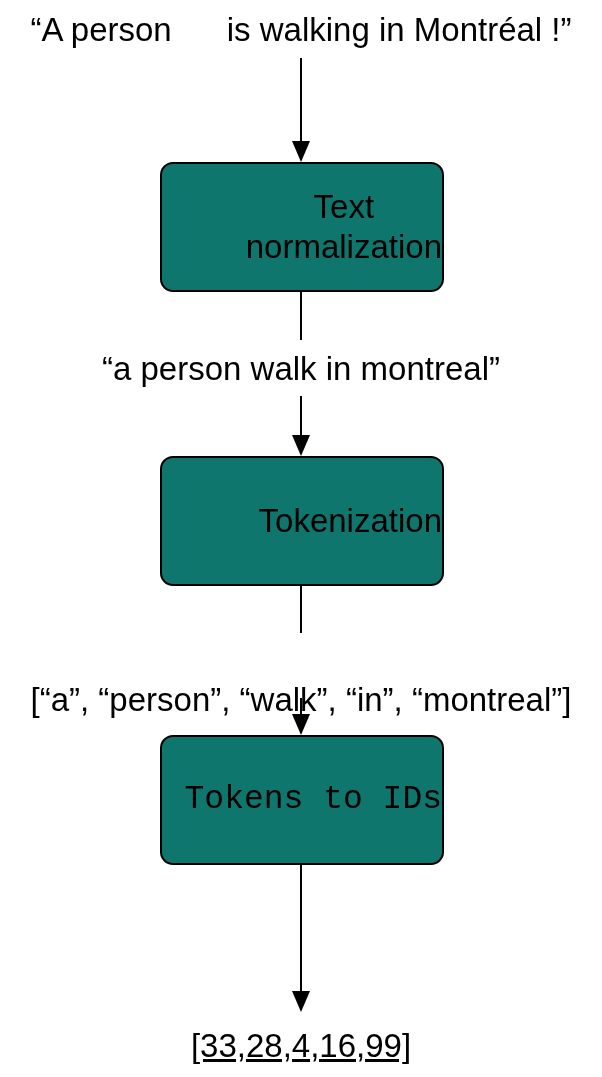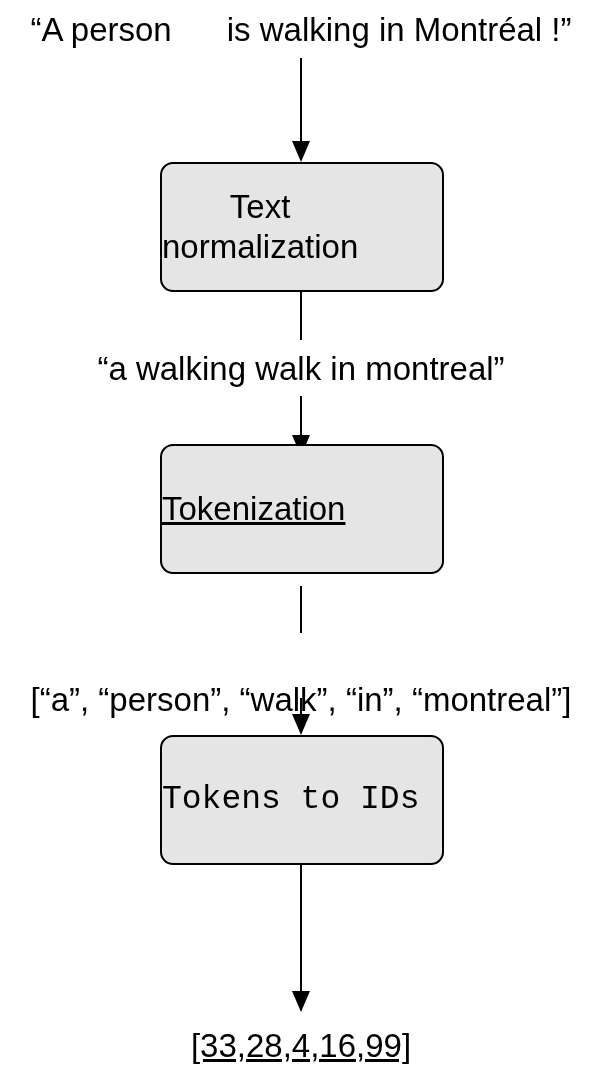--- a/index.html
+++ b/index.html
@@ -27,24 +27,24 @@
     color: #000000;
   }
   .stage-box {
     position: absolute;
     left: 160px;
     width: 284px;
     height: 130px;
     box-sizing: border-box;
     border: 2.5px solid #000000;
     border-radius: 13px;
-    background: #e5e5e5;
+    background: #0f766e;
     display: flex;
     align-items: center;
-    justify-content: flex-start;
+    justify-content: flex-end;
   }
   .stage-label {
     font-size: 33px;
     line-height: 40px;
     text-align: center;
     white-space: pre-line;
     color: #000000;
   }
   .vline {
     position: absolute;
@@ -72,26 +72,26 @@
   <div class="vline" style="top: 58px; height: 87px;"></div>
   <div class="arrow-head" style="top: 141px;"></div>
 
   <div class="stage-box" style="top: 162px;">
     <div class="stage-label">Text
 normalization</div>
   </div>
 
   <div class="vline" style="top: 292px; height: 48px;"></div>
 
-  <div class="flow-text" style="top: 349px;">“a walking walk in montreal”</div>
+  <div class="flow-text" style="top: 349px;">“a person walk in montreal”</div>
 
   <div class="vline" style="top: 396px; height: 42px;"></div>
   <div class="arrow-head" style="top: 435px;"></div>
 
-  <div class="stage-box" style="top: 444px; text-decoration: underline;">
+  <div class="stage-box" style="top: 456px;">
     <div class="stage-label">Tokenization</div>
   </div>
 
   <div class="vline" style="top: 586px; height: 47px;"></div>
 
   <div class="flow-text" style="top: 680px;">[“a”, “person”, “walk”, “in”, “montreal”]</div>
 
   <div class="vline" style="top: 698px; height: 19px;"></div>
   <div class="arrow-head" style="top: 714px;"></div>
 

